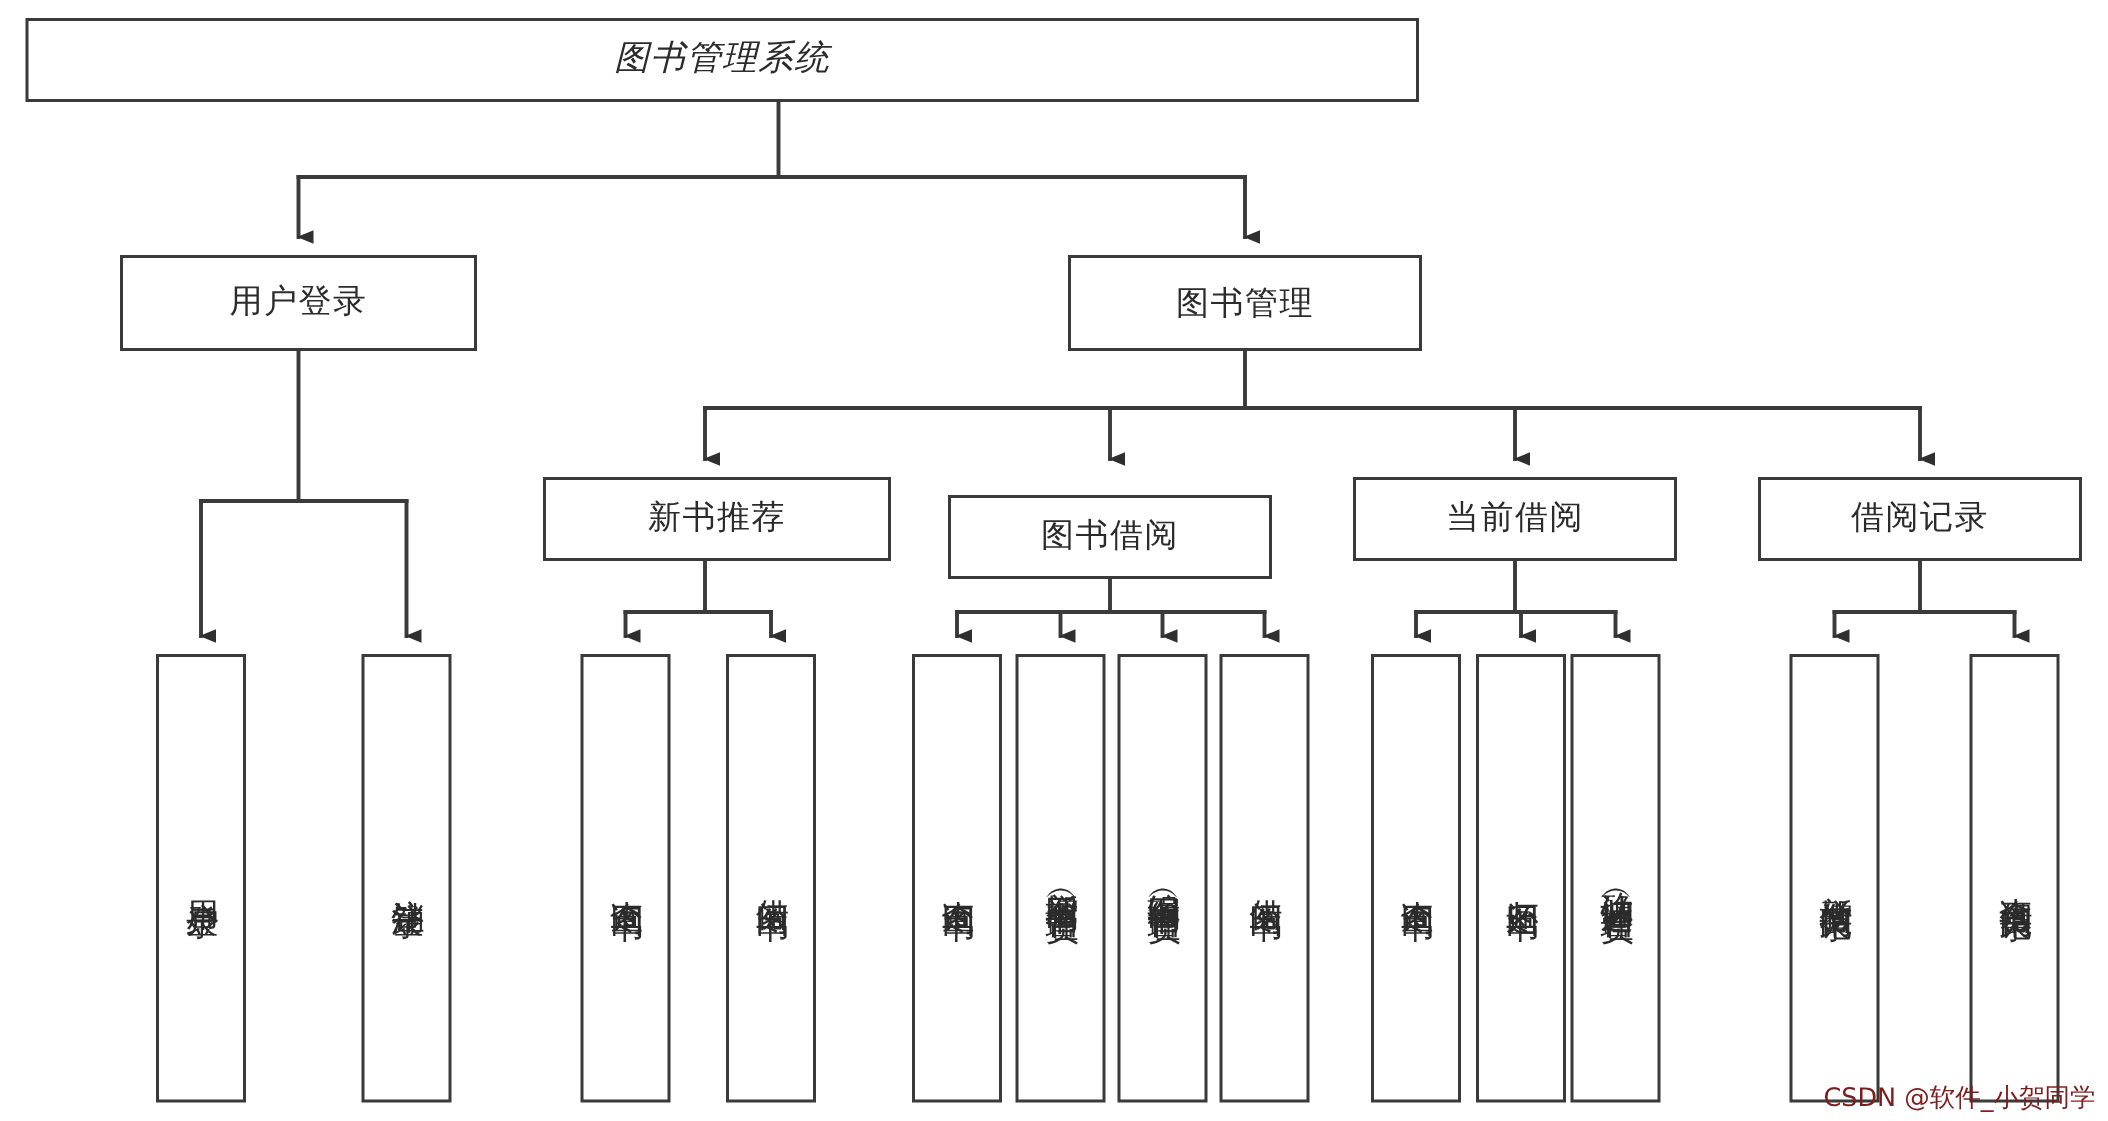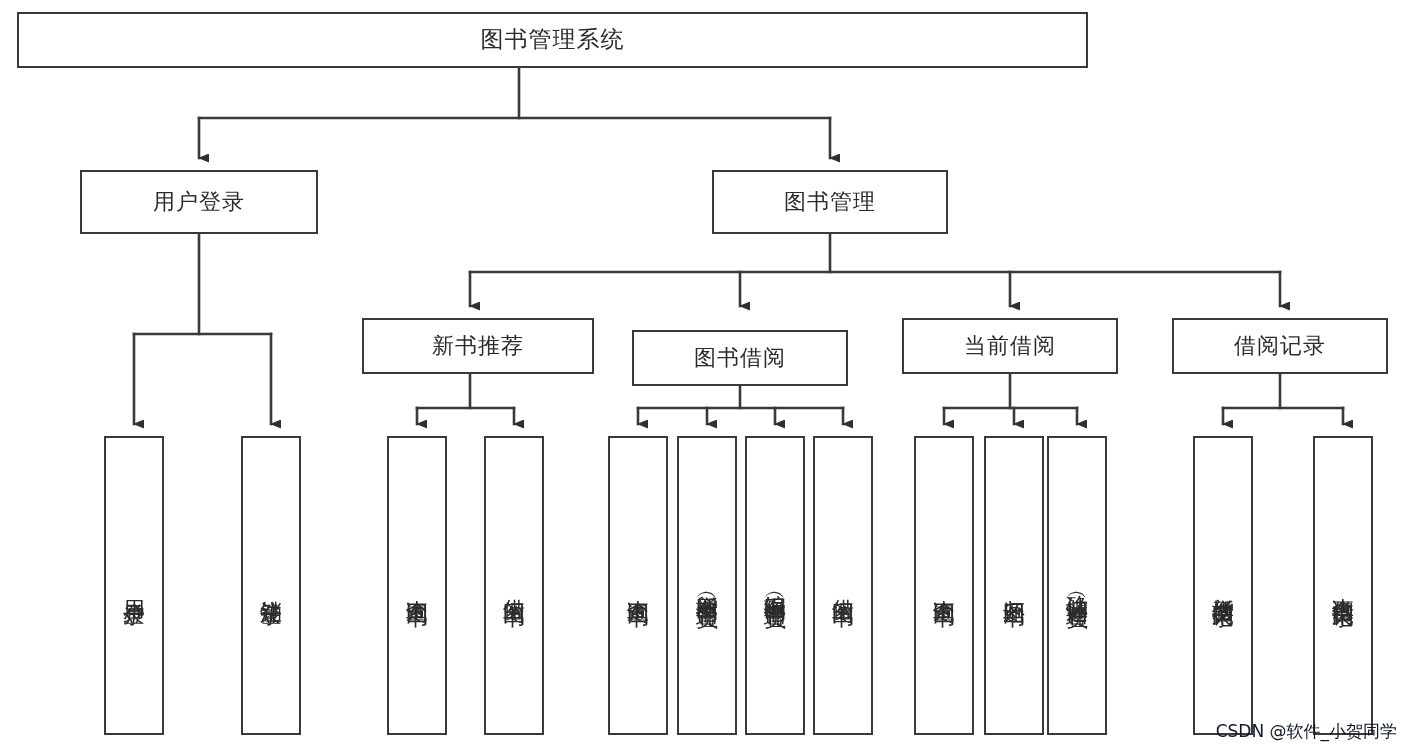--- a/index.html
+++ b/index.html
@@ -55,21 +55,21 @@
     display: block;
   }
   .node.root {
     font-size: 23px;
   }
   .watermark {
     position: absolute;
     right: 8px;
     bottom: 4px;
     font-size: 17px;
-    color: #0f172a;
+    color: #7f1d1d;
     white-space: nowrap;
     user-select: none;
   }
 </style>
 </head>
 <body>
 
 <div id="canvas">
 
   <svg id="wires" viewBox="0 0 1405 747">
@@ -118,21 +118,21 @@
       <path d="M1014,408 L1014,424" marker-end="url(#arrow)"></path>
       <path d="M1077,408 L1077,424" marker-end="url(#arrow)"></path>
 
       <path d="M1280,374 L1280,408"></path>
       <path d="M1223,408 L1343,408"></path>
       <path d="M1223,408 L1223,424" marker-end="url(#arrow)"></path>
       <path d="M1343,408 L1343,424" marker-end="url(#arrow)"></path>
     </g>
   </svg>
 
-  <div class="node h root" style="left:17px; top:12px; width:1071px; height:56px;">
+  <div class="node h root" style="left:17px; top:12px; width:929px; height:56px;font-style:italic;">
     <span class="txt">图书管理系统</span>
   </div>
 
   <div class="node h" style="left:80px; top:170px; width:238px; height:64px;">
     <span class="txt">用户登录</span>
   </div>
   <div class="node h" style="left:712px; top:170px; width:236px; height:64px;font-family:Liberation Serif, serif;">
     <span class="txt">图书管理</span>
   </div>
 

